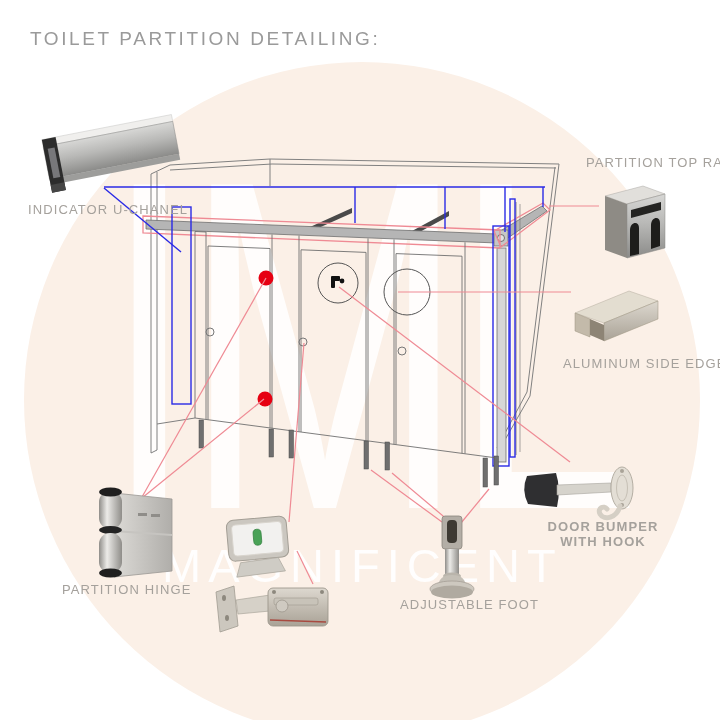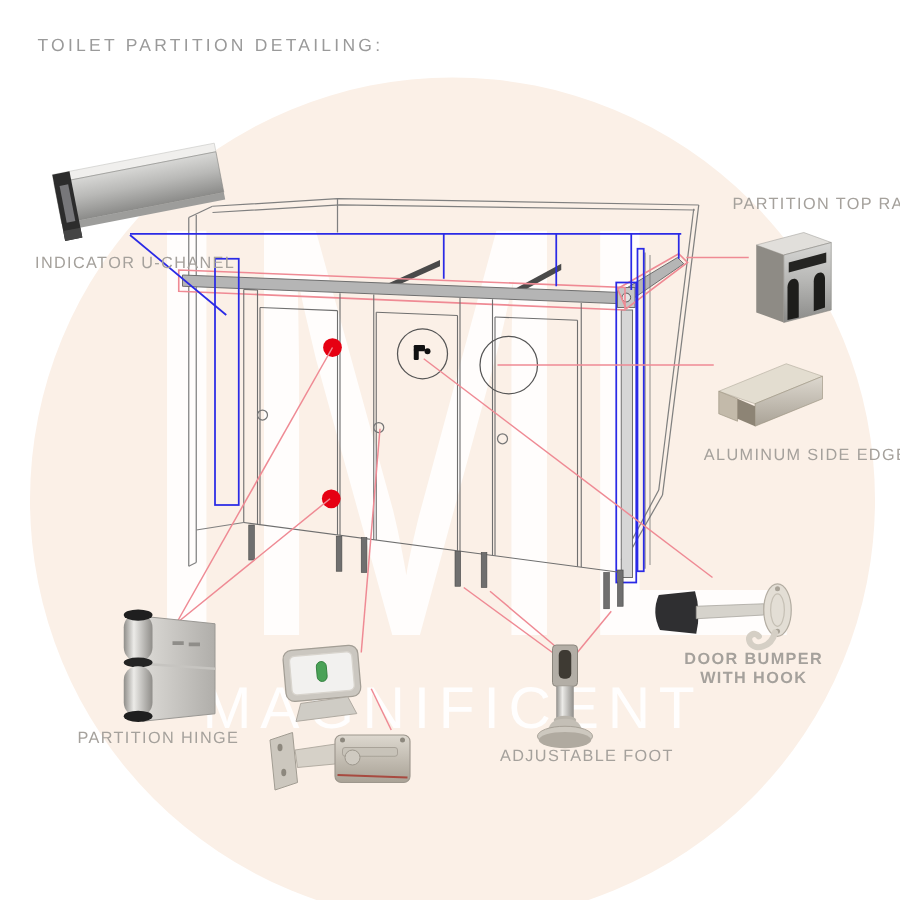--- a/index.html
+++ b/index.html
@@ -5,21 +5,21 @@
   html,body{margin:0;padding:0;background:#ffffff;}
   .stage{position:relative;width:720px;height:720px;overflow:hidden;
          font-family:"Liberation Sans",sans-serif;background:#ffffff;}
   .bg-circle{position:absolute;left:24px;top:62px;width:676px;height:676px;
              border-radius:50%;background:#fbf0e7;z-index:1;}
   .wm-big{position:absolute;left:365px;top:360px;transform:translate(-50%,-53%) scale(0.72,1);
           font-size:470px;font-weight:400;letter-spacing:-18px;line-height:1;
           color:rgba(255,255,255,0.85);z-index:2;white-space:nowrap;}
   .wm-word{position:absolute;left:162px;top:538px;font-size:47px;font-weight:400;
            letter-spacing:7px;color:rgba(255,255,255,0.93);z-index:2;white-space:nowrap;}
-  .title{position:absolute;left:30px;top:28px;font-size:14px;color:#9a9a9a;
+  .title{position:absolute;left:30px;top:28px;font-size:19px;color:#9a9a9a;
          letter-spacing:2.6px;z-index:5;white-space:nowrap;}
   .lbl{position:absolute;font-size:13px;color:#a5a19c;letter-spacing:1.1px;
        z-index:5;white-space:nowrap;}
   .lbl.center{text-align:center;font-weight:bold;}
   svg.layer{position:absolute;z-index:3;}
   svg.comp{position:absolute;z-index:4;}
 </style>
 </head>
 <body>
 

